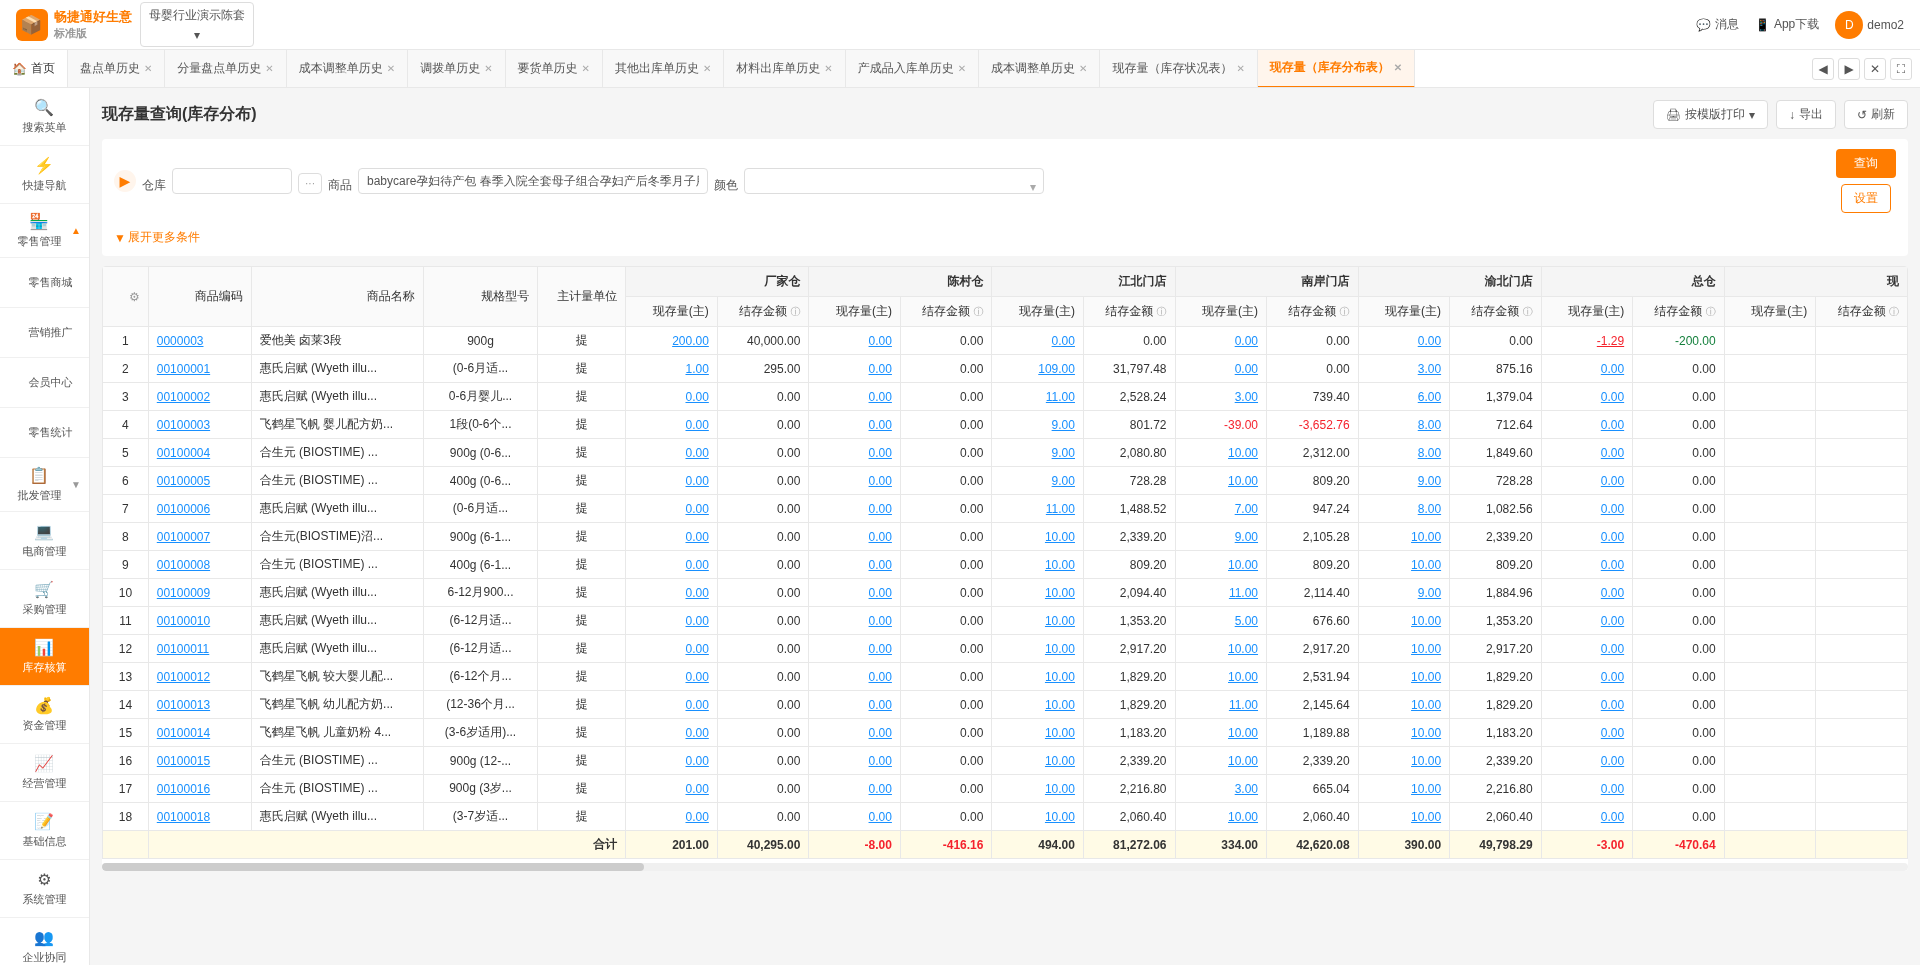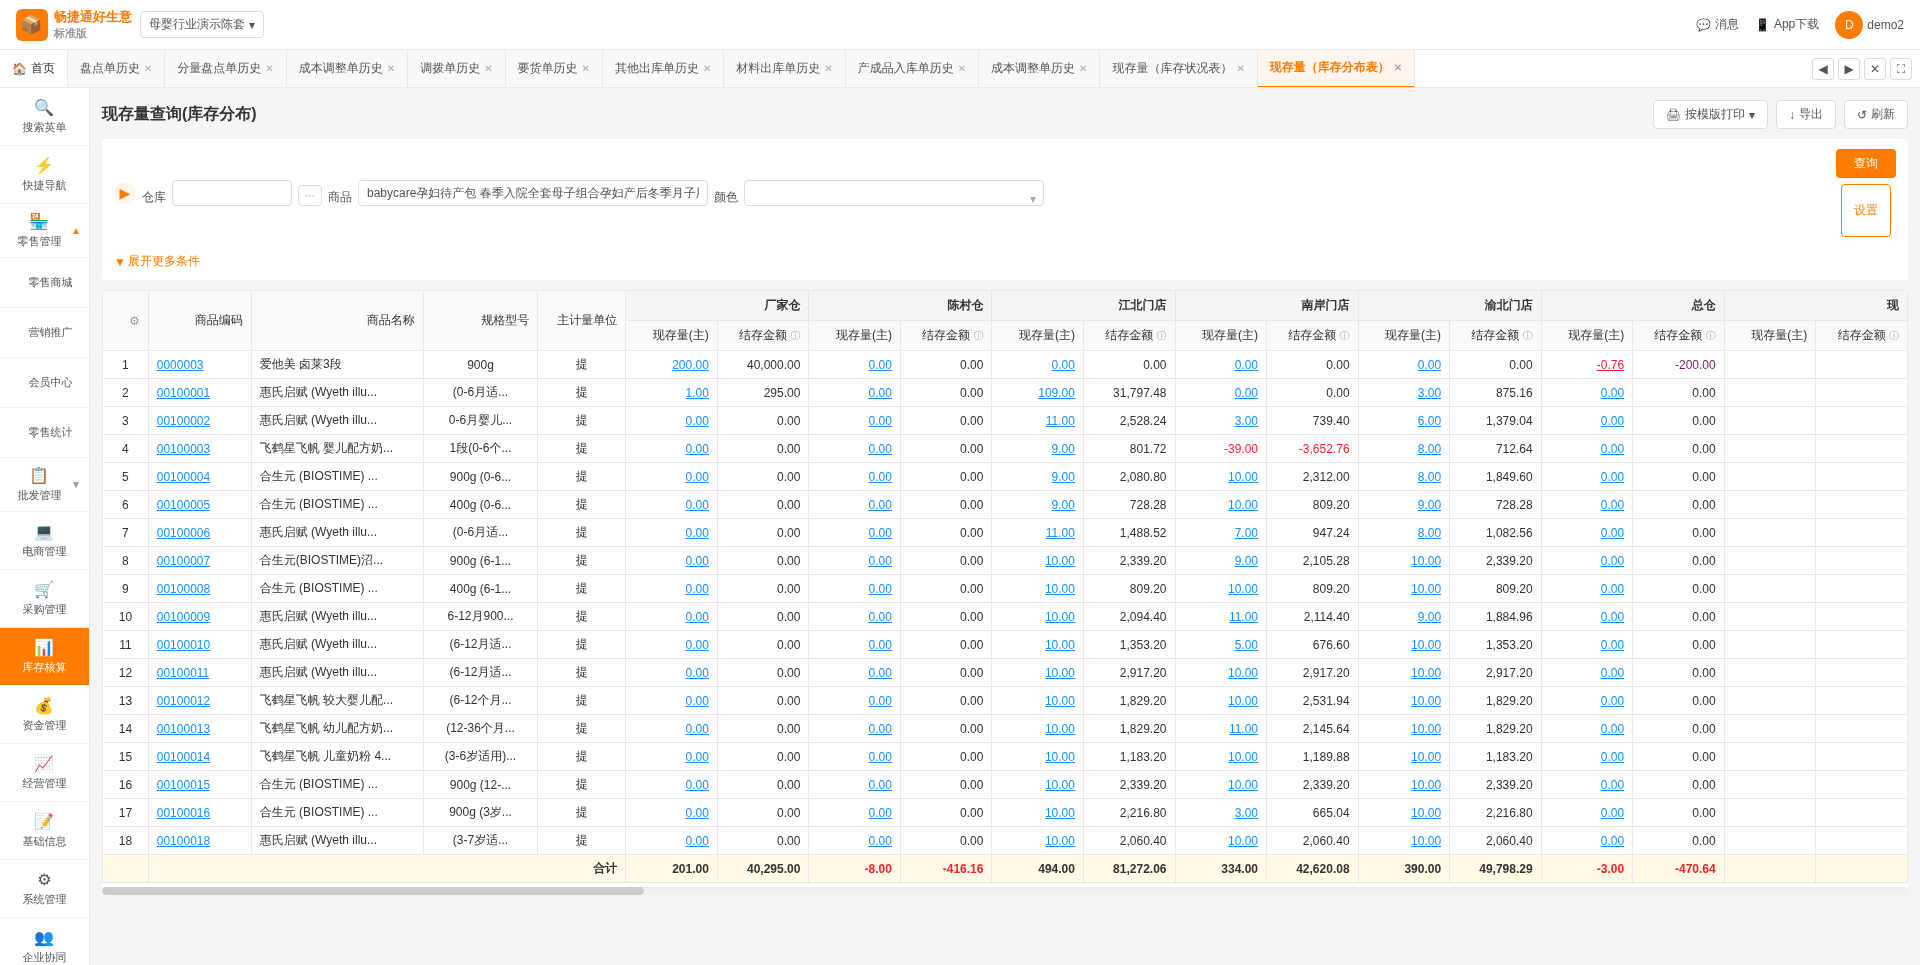--- a/index.html
+++ b/index.html
@@ -14,21 +14,21 @@
       justify-content: space-between;
       padding: 0 16px;
       border-bottom: 1px solid #e8e8e8;
       position: fixed; top: 0; left: 0; right: 0; z-index: 100;
     }
     .top-bar-left { display: flex; align-items: center; gap: 8px; }
     .logo-area { display: flex; align-items: center; gap: 6px; color: #ff7c00; font-weight: bold; font-size: 14px; }
     .logo-icon { width: 32px; height: 32px; background: #ff7c00; border-radius: 6px; display: flex; align-items: center; justify-content: center; color: white; font-size: 18px; }
     .logo-text { color: #ff7c00; font-size: 13px; font-weight: bold; }
     .logo-sub { font-size: 11px; color: #999; }
-    .demo-selector { display: flex; align-items: center; gap: 4px; font-size: 12px; color: #555; padding: 4px 8px; border: 1px solid #ddd; border-radius: 4px; cursor: pointer; }
+    .demo-selector { display: flex; align-items: center; gap: 4px; font-size: 12px; color: #555; padding: 4px 8px; border: 1px solid #ddd; border-radius: 4px; cursor: pointer; flex-direction: column; }
     .top-bar-right { display: flex; align-items: center; gap: 16px; font-size: 12px; color: #555; }
     .top-right-item { display: flex; align-items: center; gap: 4px; cursor: pointer; }
     .avatar { width: 28px; height: 28px; border-radius: 50%; background: #ff7c00; display: flex; align-items: center; justify-content: center; color: white; font-size: 12px; }
 
     
     .tab-bar {
       position: fixed; top: 50px; left: 0; right: 0; z-index: 99;
       background: #fff;
       border-bottom: 1px solid #e8e8e8;
       display: flex;
@@ -92,21 +92,21 @@
       border: 1px solid #ddd; border-radius: 4px; padding: 5px 8px;
       font-size: 12px; outline: none; min-width: 80px;
     }
     .filter-input-wide {
       border: 1px solid #ddd; border-radius: 4px; padding: 5px 8px;
       font-size: 12px; outline: none; min-width: 350px; color: #555;
     }
     .filter-input-color { min-width: 180px; }
     .filter-expand { color: #ff7c00; cursor: pointer; font-size: 12px; display: flex; align-items: center; gap: 2px; }
     .btn-search { background: #ff7c00; color: #fff; border: none; border-radius: 4px; padding: 6px 18px; cursor: pointer; font-size: 12px; }
-    .btn-setting { background: #fff; color: #ff7c00; border: 1px solid #ff7c00; border-radius: 4px; padding: 17px 12px; cursor: pointer; font-size: 12px; }
+    .btn-setting { background: #fff; color: #ff7c00; border: 1px solid #ff7c00; border-radius: 4px; padding: 5px 12px; cursor: pointer; font-size: 12px; }
     .expand-arrow { color: #ff7c00; font-size: 14px; cursor: pointer; background: #fff5ec; border: none; border-radius: 50%; width: 22px; height: 22px; display: flex; align-items: center; justify-content: center; }
     .ellipsis-btn { border: 1px solid #ddd; border-radius: 4px; padding: 4px 6px; background: #fff; cursor: pointer; color: #999; font-size: 10px; }
 
     
     .table-container { background: #fff; border-radius: 4px; overflow: auto; max-height: calc(100vh - 280px); }
     table { border-collapse: collapse; width: 100%; font-size: 12px; }
     thead th {
       background: #fafafa; border: 1px solid #e8e8e8;
       padding: 6px 8px; text-align: right; white-space: nowrap;
       font-weight: 500; color: #333; position: sticky; top: 0; z-index: 10;
@@ -391,22 +391,22 @@
       <td class="td-right"><span class="text-link">200.00</span></td>
       <td class="td-right">40,000.00</td>
       <td class="td-right"><span class="text-link">0.00</span></td>
       <td class="td-right">0.00</td>
       <td class="td-right"><span class="text-link">0.00</span></td>
       <td class="td-right">0.00</td>
       <td class="td-right"><span class="text-link">0.00</span></td>
       <td class="td-right">0.00</td>
       <td class="td-right"><span class="text-link">0.00</span></td>
       <td class="td-right">0.00</td>
-      <td class="td-right"><span class="text-red" style="color:#f5222d;text-decoration:underline;cursor:pointer;">-0.76</span></td>
-      <td class="td-right"><span style="color:#701a75">-200.00</span></td>
+      <td class="td-right"><span class="text-red" style="color:#f5222d;text-decoration:underline;cursor:pointer;">-1.29</span></td>
+      <td class="td-right"><span style="color:#15803d">-200.00</span></td>
       <td class="td-right"></td>
       <td class="td-right"></td>
     </tr>
           <tr>
       <td>2</td>
       <td class="td-left"><span class="text-link">00100001</span></td>
       <td class="td-left">惠氏启赋 (Wyeth illu...</td>
       <td>(0-6月适...</td>
       <td>提</td>
       <td class="td-right"><span class="text-link">1.00</span></td>

